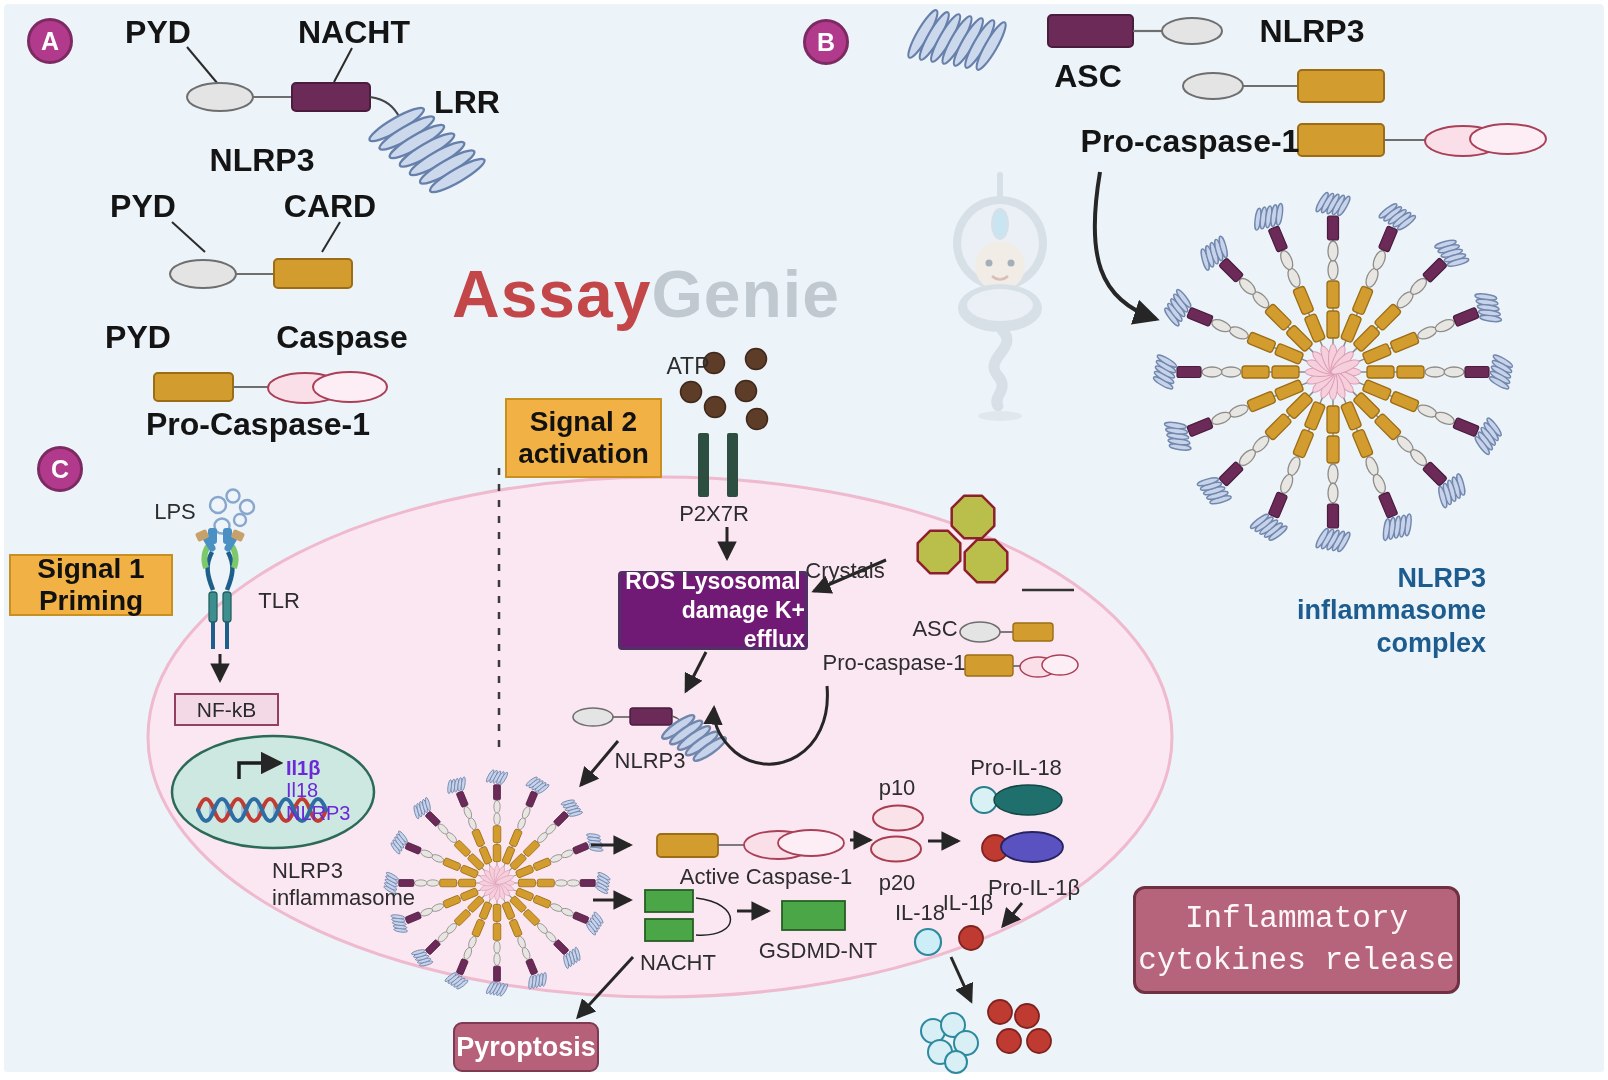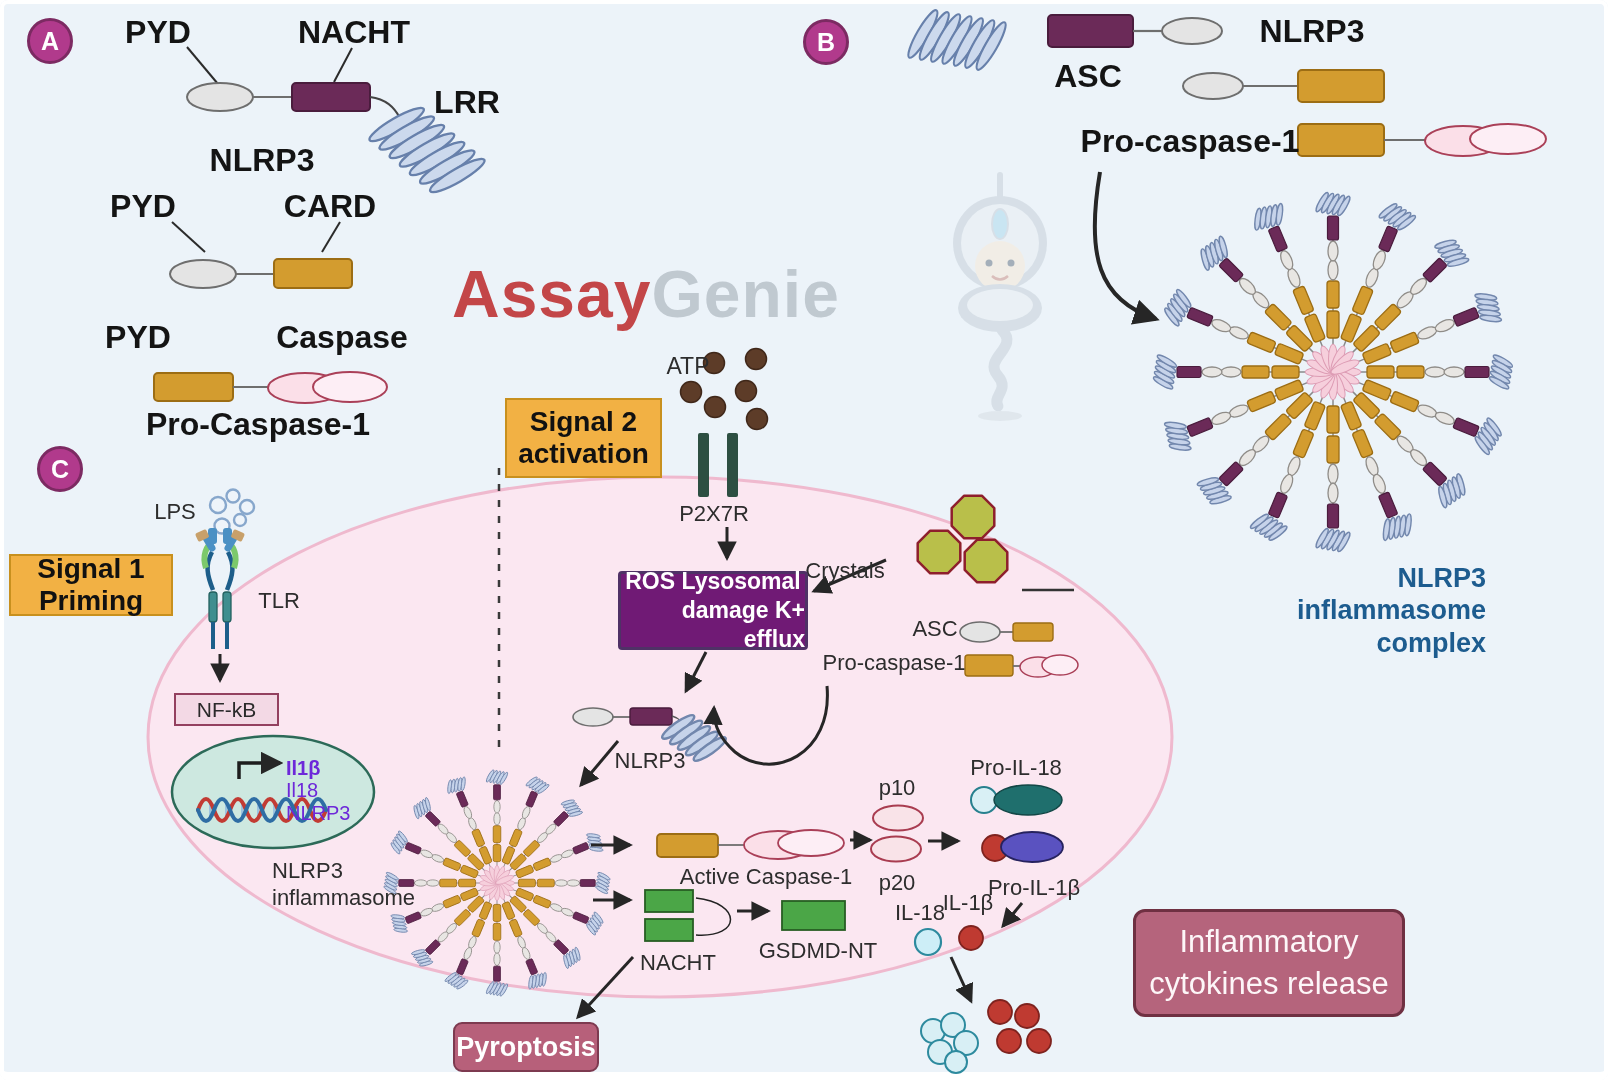--- a/index.html
+++ b/index.html
@@ -369,21 +369,21 @@
   <div class="box box-purple" style="left:618px;top:571px;width:190px;height:79px;">
     <div>ROS Lysosomal</div>
     <div>damage K+ efflux</div>
   </div>
   <div class="box box-nfkb" style="left:174px;top:693px;width:105px;height:33px;">
     <div>NF-kB</div>
   </div>
   <div class="box box-pyro" style="left:453px;top:1022px;width:146px;height:50px;">
     <div>Pyroptosis</div>
   </div>
-  <div class="box box-cyto" style="left:1133px;top:909px;width:272px;height:108px;">
+  <div class="box box-cyto" style="left:1133px;top:886px;width:327px;height:108px;font-family:Liberation Mono, monospace;">
     <div>Inflammatory</div>
     <div>cytokines release</div>
   </div>
 
   <div class="lbl" style="left:679px;top:366px;font-size:23px;margin-left:9px;">ATP</div>
   <div class="lbl" style="left:714px;top:514px;">P2X7R</div>
   <div class="lbl" style="left:845px;top:547px;margin-top:24px;">Crystals</div>
   <div class="lbl" style="left:935px;top:629px;">ASC</div>
   <div class="lbl" style="left:894px;top:663px;">Pro-caspase-1</div>
   <div class="lbl" style="left:650px;top:761px;">NLRP3</div>

